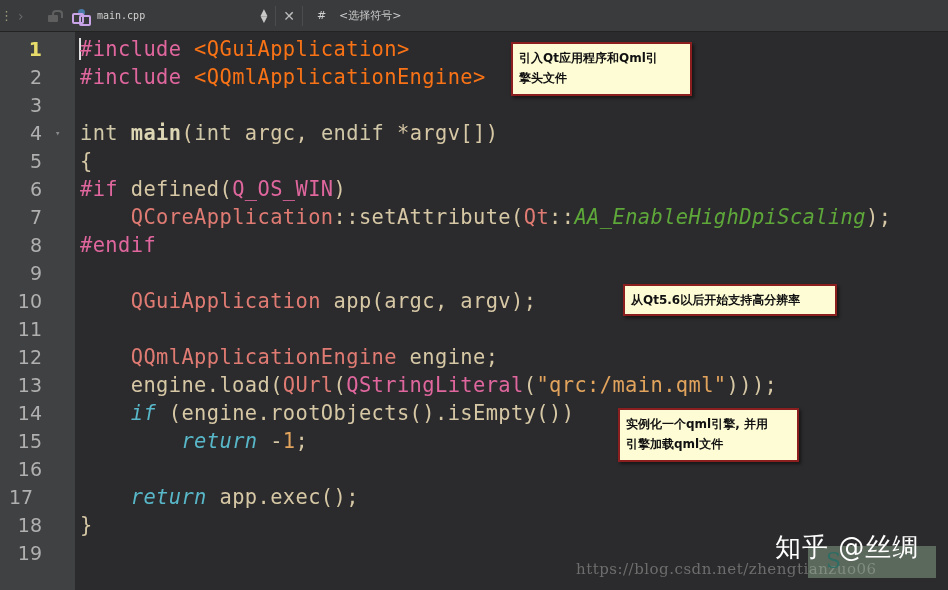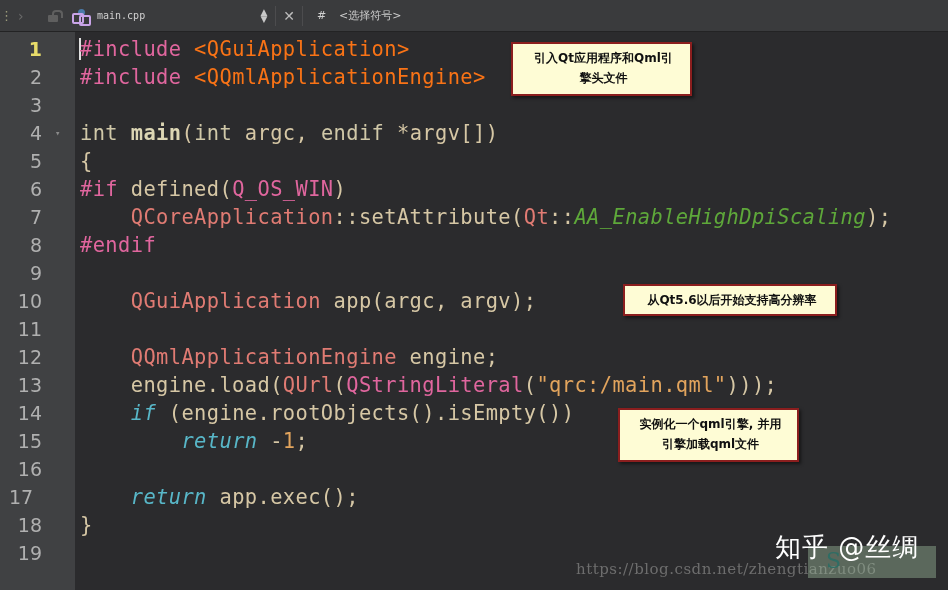--- a/index.html
+++ b/index.html
@@ -56,21 +56,21 @@
   .enum { color: #5ea83a; font-style: italic; }
   .str { color: #e2a45d; }
   .num { color: #e2a45d; }
   .ctl { color: #58b7c8; font-style: italic; }
   .plain { color: #d6c7a5; }
   .caret { position: absolute; left: 79px; top: 38px; width: 2px; height: 22px; background: #e0e0e0; }
   .note {
     position: absolute; background: #fefcd5; border: 2px solid #8b1e1e;
     box-shadow: 2px 2px 3px rgba(0,0,0,0.5);
     font-family: "DejaVu Sans", sans-serif; font-size: 12px; color: #111;
-    font-weight: bold; line-height: 20px; padding: 4px 8px 4px 12px; box-sizing: border-box; text-align: center;
+    font-weight: bold; line-height: 20px; padding: 4px 8px 4px 6px; box-sizing: border-box;
   }
   .wm-url {
     position: absolute; left: 576px; top: 560px; font-family: "DejaVu Serif", serif;
     font-size: 15px; color: #6d6d6d; letter-spacing: 0.5px;
   }
   .wm-stamp {
     position: absolute; left: 808px; top: 546px; width: 128px; height: 32px;
     background: rgba(150,180,150,0.45);
   }
   .wm-stamp .s { position:absolute; left: 18px; top: 2px; font-family:"DejaVu Serif",serif; font-size: 22px; color:#2f6d64; }

